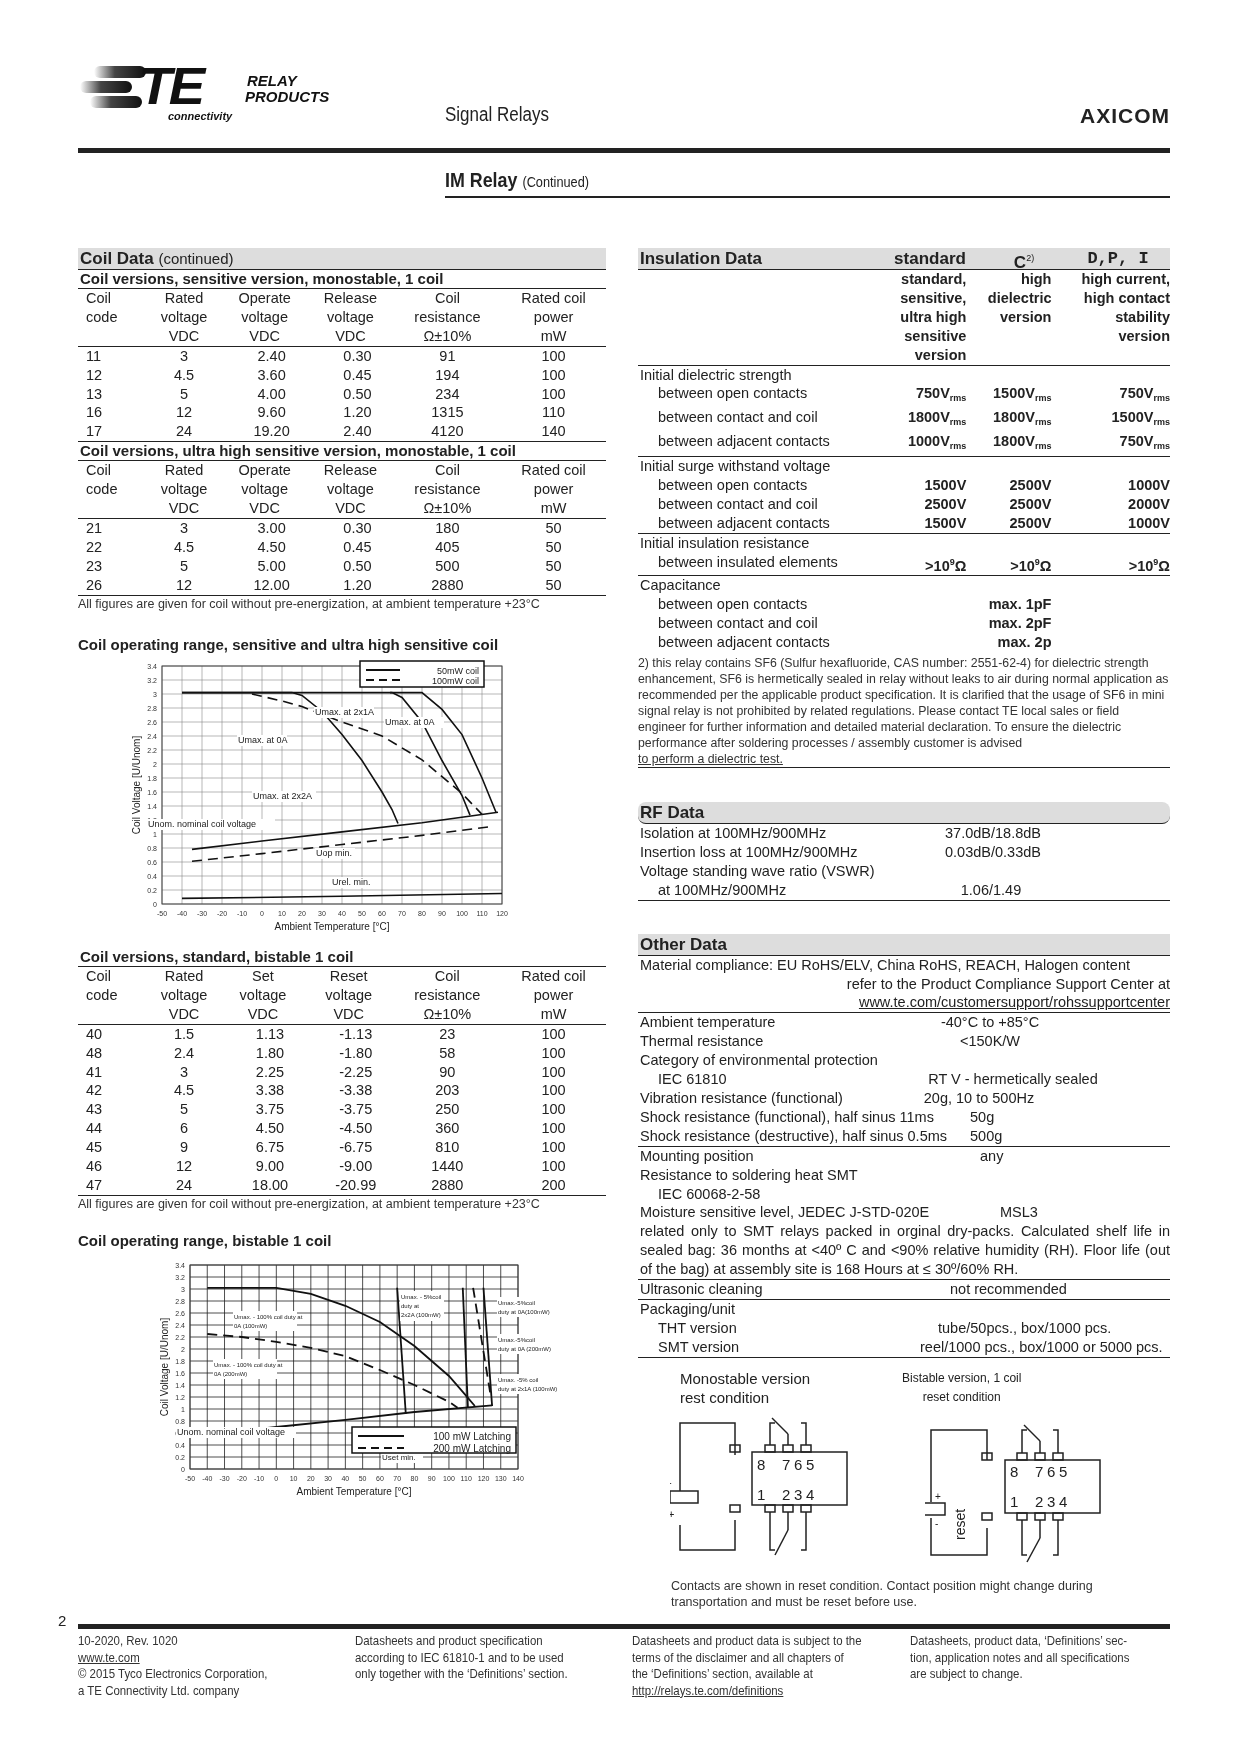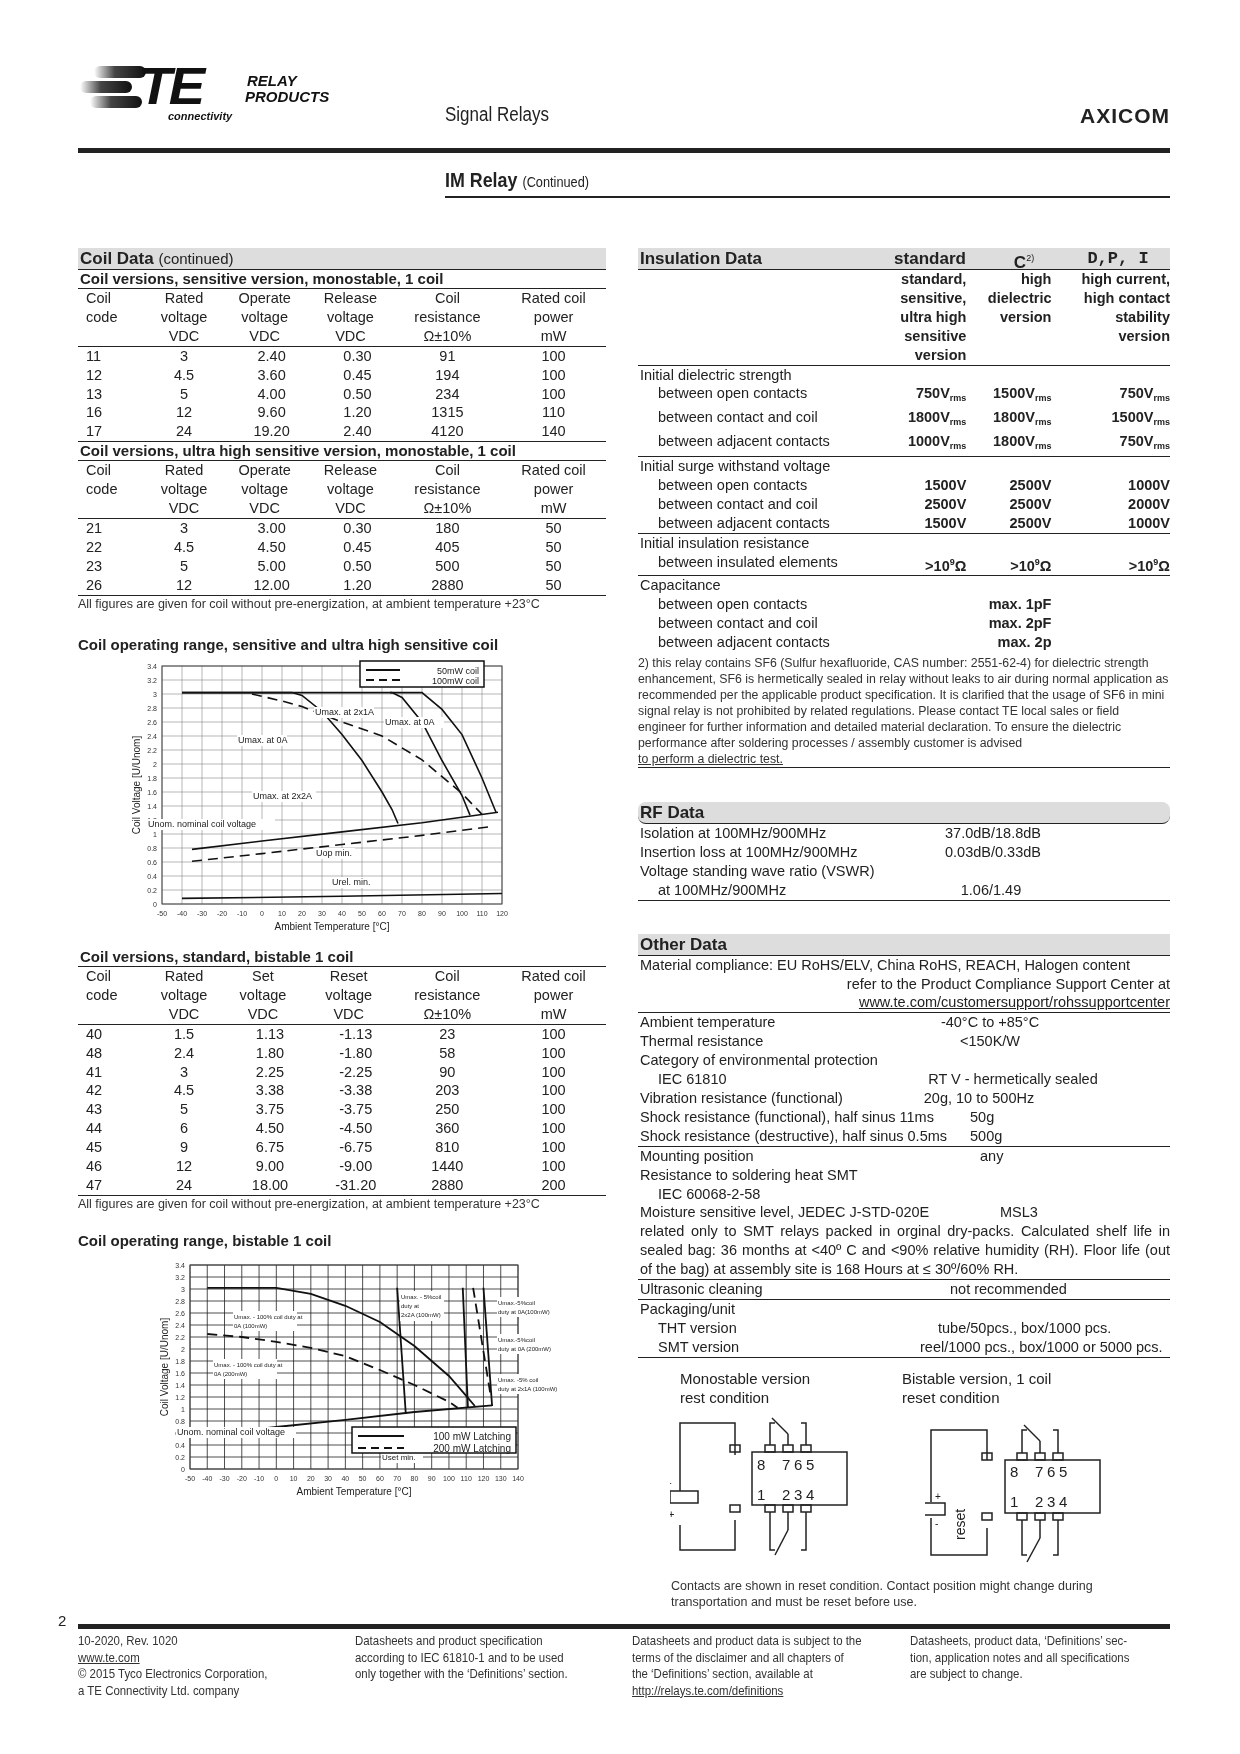--- a/index.html
+++ b/index.html
@@ -395,21 +395,21 @@
           <td>12</td>
           <td style="padding-left:14px">9.00</td>
           <td style="padding-left:14px">-9.00</td>
           <td>1440</td>
           <td>100</td>
         </tr>
         <tr class="lastrow">
           <td>47</td>
           <td>24</td>
           <td style="padding-left:14px">18.00</td>
-          <td style="padding-left:14px">-31.20</td>
+          <td style="padding-left:14px">-20.99</td>
           <td>2880</td>
           <td>200</td>
         </tr>
       </tbody>
     </table>
   <div class="note">All figures are given for coil without pre-energization, at ambient temperature +23°C</div>
   <div class="chart-title" style="margin-top:19px;">Coil operating range, bistable 1 coil</div>
 </div>
 
 <svg class="abs" style="left:160px;top:1255px;" width="450" height="285" id="chart2" font-family="Liberation Sans, sans-serif">
@@ -697,21 +697,21 @@
         <span style="flex:0 0 262px;padding-left:20px">SMT version</span>
         <span>reel/1000 pcs., box/1000 or 5000 pcs.</span>
       </div>
   </div>
 </div>
 
 <div class="abs" style="left:680px;top:1369px;font-size:15px;line-height:19px;">
   <div>Monostable version</div>
   <div>rest condition</div>
 </div>
-<div class="abs" style="left:902px;top:1369px;font-size:15px;line-height:19px;">
+<div class="abs" style="left:902px;top:1369px;font-size:12px;line-height:19px;text-align:center;">
   <div>Bistable version, 1 coil</div>
   <div>reset condition</div>
 </div>
 
 <svg class="abs" style="left:670px;top:1410px;" width="200" height="165">
   <g stroke="#222" stroke-width="1.5" fill="none">
     <polyline points="10,85 10,13 65,13 65,45"></polyline>
     <polyline points="10,115 10,140 65,140 65,110"></polyline>
     <rect x="0" y="81" width="28" height="12" fill="#fff"></rect>
     <rect x="82" y="42" width="95" height="53" fill="#fff"></rect>

